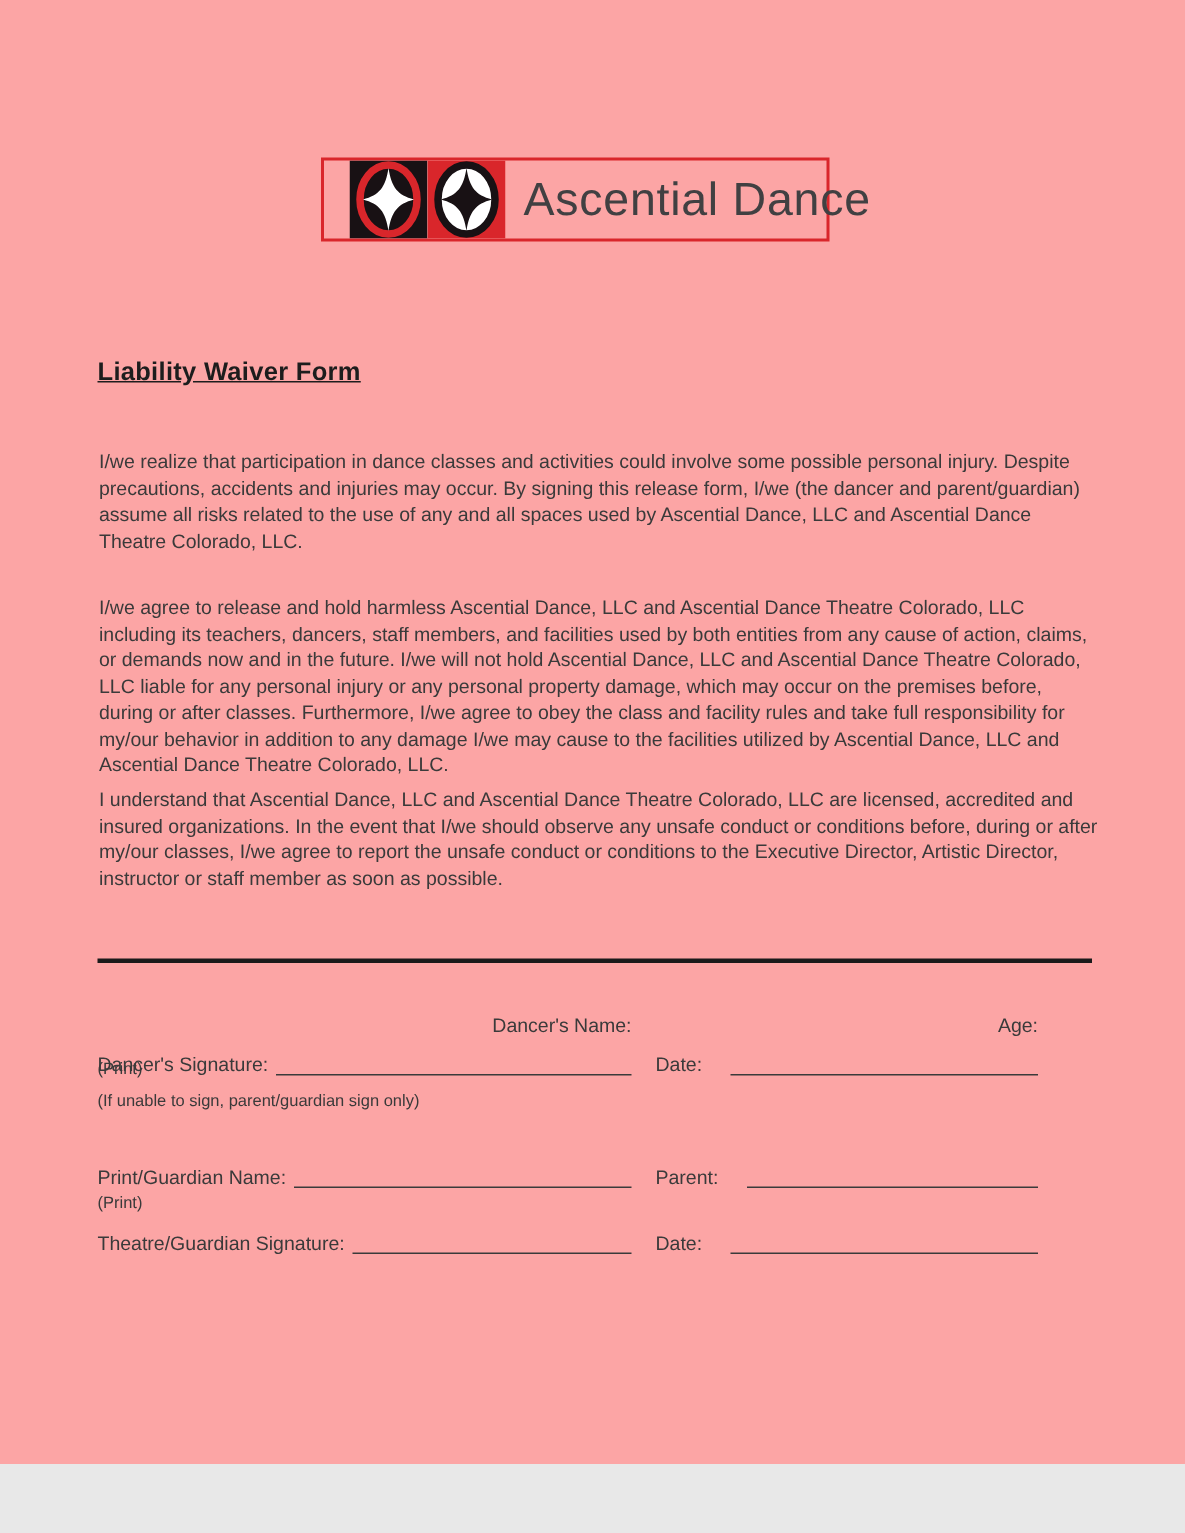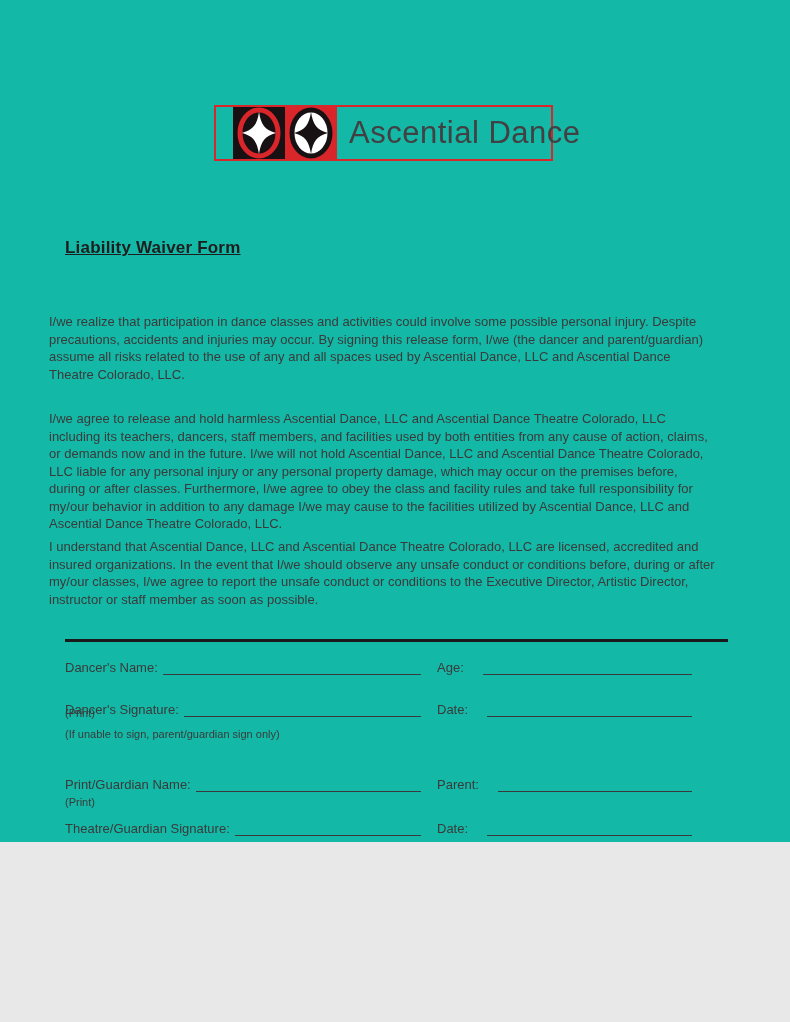--- a/index.html
+++ b/index.html
@@ -1,21 +1,21 @@
 <!DOCTYPE html>
 <html><head>
 <meta charset="utf-8">
 <style>
   * { margin: 0; padding: 0; box-sizing: border-box; }
   html, body { background: #e8e8e8; }
   .page {
     position: relative;
     width: 790px;
-    height: 842px;
-    background: #14b8a6;
+    height: 976px;
+    background: #fca5a5;
     margin: 0 auto;
     font-family: "Liberation Sans", sans-serif;
     color: #3a3a3a;
     overflow: hidden;
     text-decoration: underline;
   }
   
   .logo-box {
     position: absolute;
     left: 214px; top: 105px;
@@ -42,26 +42,25 @@
     left: 65px; top: 238px;
     font-size: 17px;
     font-weight: bold;
     color: #1d1d1d;
     text-decoration: underline;
     letter-spacing: 0.2px;
   }
   
   .para {
     position: absolute;
-    left: 49px;
+    left: 66px;
     width: 668px;
     font-size: 13px;
     line-height: 17.5px;
     color: #3a3a3a;
-    margin-top: 14px;
   }
   .para-1 { top: 299px; }
   .para-2 { top: 396px; }
   .para-3 { top: 524px; }
   
   .rule {
     position: absolute;
     left: 65px; top: 639px;
     width: 663px; height: 0;
     border-top: 3px solid #1a1a1a;
@@ -83,21 +82,21 @@
     min-height: 12px;
   }
   .fnote {
     position: absolute;
     left: 65px;
     font-size: 11px;
     color: #3a3a3a;
   }
   .col-left  { left: 65px;  width: 356px; }
   .col-right { left: 437px; width: 255px; gap: 14px; }
-  .r1 { top: 660px; }
+  .r1 { top: 676px; flex-direction: column; }
   .r2 { top: 702px; }
   .r3 { top: 777px; }
   .r4 { top: 821px; }
   .n1 { top: 707px; }
   .n2 { top: 728px; }
   .n3 { top: 796px; }
 </style>
 </head>
 <body>
 

